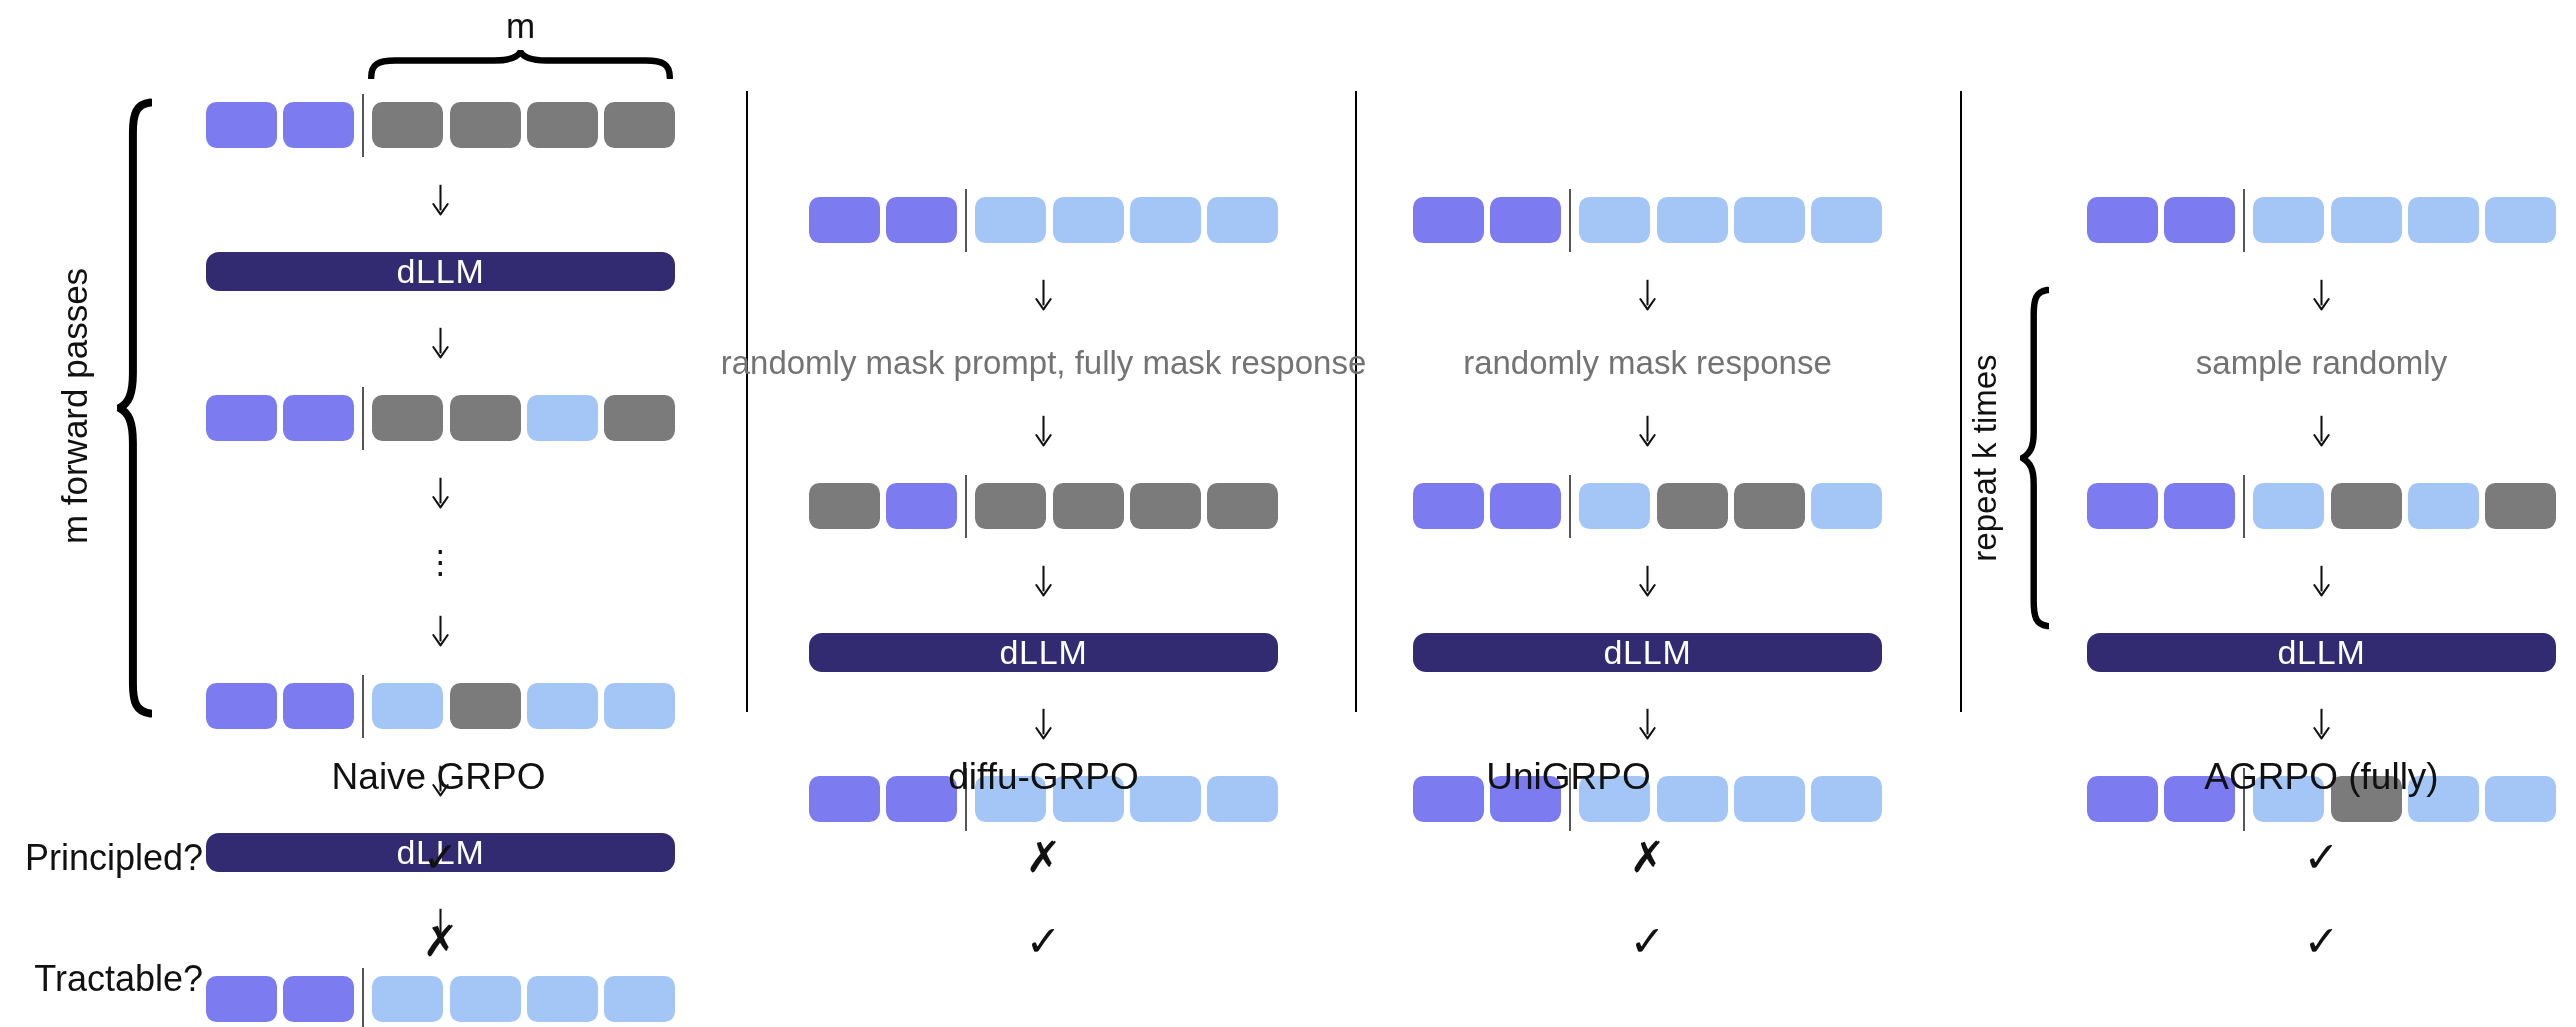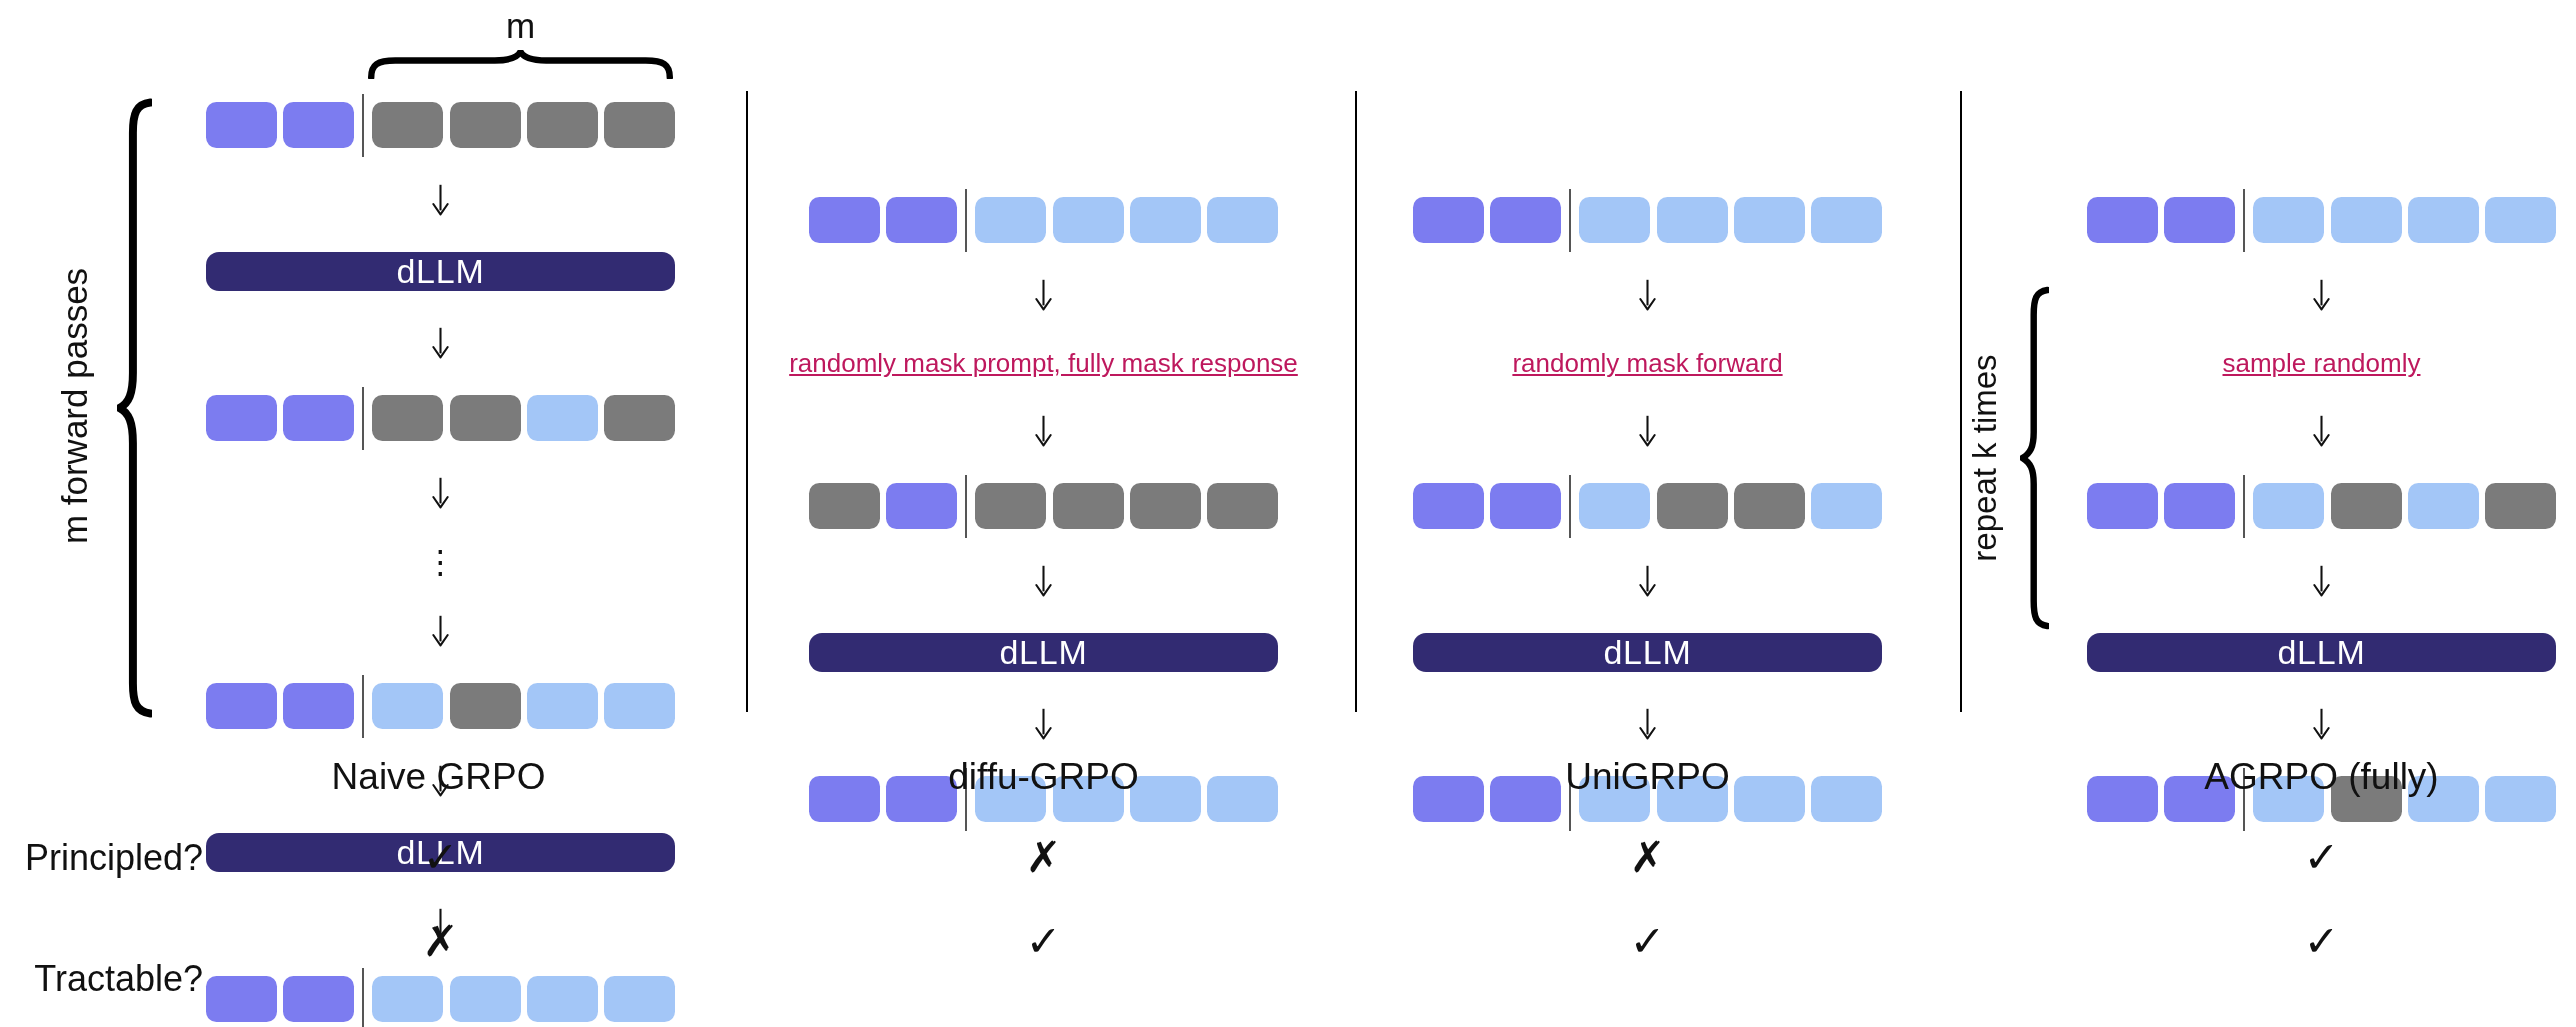--- a/index.html
+++ b/index.html
@@ -52,25 +52,24 @@
     height: 45px;
     border-radius: 13px;
     display: flex;
     align-items: center;
     justify-content: center;
     font-size: 34px;
     letter-spacing: 0.8px;
   }
   .arrow { height: 32px; display: flex; align-items: center; justify-content: center; }
   .anno {
-    font-size: 26px;
+    font-size: 33px;
     white-space: nowrap;
     line-height: 32px;
-    color: #be185d;
-    text-decoration: underline;
+    color: #737373;
   }
   .dots {
     font-family: "DejaVu Sans", sans-serif;
     font-size: 32px;
     line-height: 34px;
     color: #111;
   }
   .brace { position: absolute; }
   .brace path { stroke: #000; fill: none; stroke-linecap: round; }
   .m-label {
@@ -276,21 +275,21 @@
         <div class="token" style="background: rgb(163, 198, 247);"></div>
         <div class="token" style="background: rgb(163, 198, 247);"></div>
         <div class="token" style="background: rgb(163, 198, 247);"></div>
       </div>
       <div class="arrow">
         <svg width="21" height="32" viewBox="0 0 26 40">
           <line x1="13" y1="1" x2="13" y2="33" stroke="#111" stroke-width="2.6"></line>
           <polyline points="4,25 13,38 22,25" fill="none" stroke="#111" stroke-width="2.6" stroke-linecap="round" stroke-linejoin="round"></polyline>
         </svg>
       </div>
-      <div class="anno">randomly mask forward</div>
+      <div class="anno">randomly mask response</div>
       <div class="arrow">
         <svg width="21" height="32" viewBox="0 0 26 40">
           <line x1="13" y1="1" x2="13" y2="33" stroke="#111" stroke-width="2.6"></line>
           <polyline points="4,25 13,38 22,25" fill="none" stroke="#111" stroke-width="2.6" stroke-linecap="round" stroke-linejoin="round"></polyline>
         </svg>
       </div>
       <div class="token-row">
         <div class="token" style="background: rgb(124, 124, 240);"></div>
         <div class="token" style="background: rgb(124, 124, 240);"></div>
         <div class="tok-divider"></div>
@@ -373,21 +372,21 @@
         <div class="tok-divider"></div>
         <div class="token" style="background: rgb(163, 198, 247);"></div>
         <div class="token" style="background: rgb(123, 123, 123);"></div>
         <div class="token" style="background: rgb(163, 198, 247);"></div>
         <div class="token" style="background: rgb(163, 198, 247);"></div>
       </div>
     </div>
 
   <div class="method-title" style="left:204px;">Naive GRPO</div>
   <div class="method-title" style="left:809px;">diffu-GRPO</div>
-  <div class="method-title" style="left:1413px;">UniGRPO</div>
+  <div class="method-title" style="left:1334px;">UniGRPO</div>
   <div class="method-title" style="left:2087px;">AGRPO (fully)</div>
 
   <div class="row-label" style="top:835px;">Principled?</div>
   <div class="row-label" style="top:919px;margin-top:37px;">Tractable?</div>
 
   <div id="marks-layer">
       <div class="mark" style="left: 206px; top: 832px;">✓</div>
       <div class="mark" style="left: 809px; top: 832px;">✗</div>
       <div class="mark" style="left: 1413px; top: 832px;">✗</div>
       <div class="mark" style="left: 2087px; top: 832px;">✓</div>

